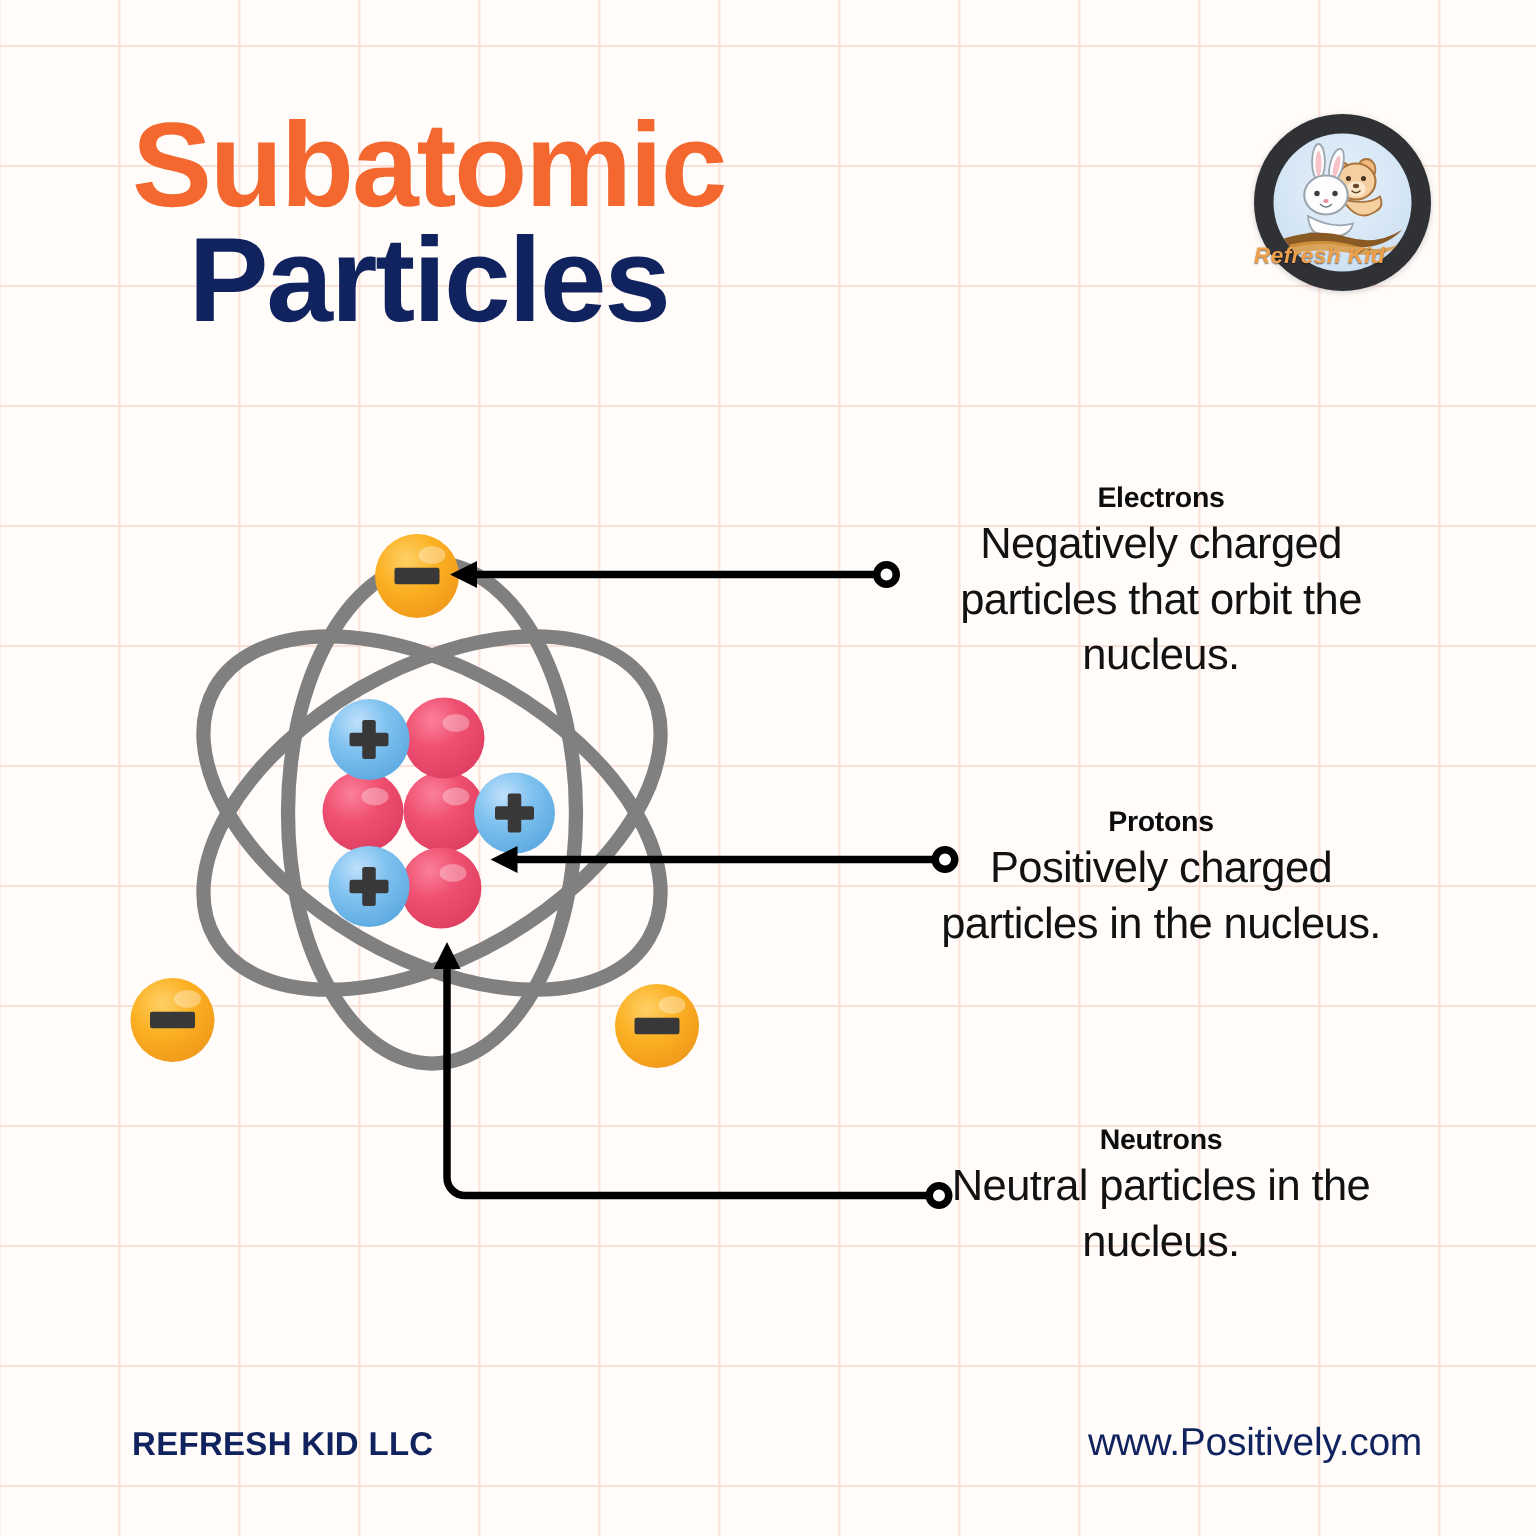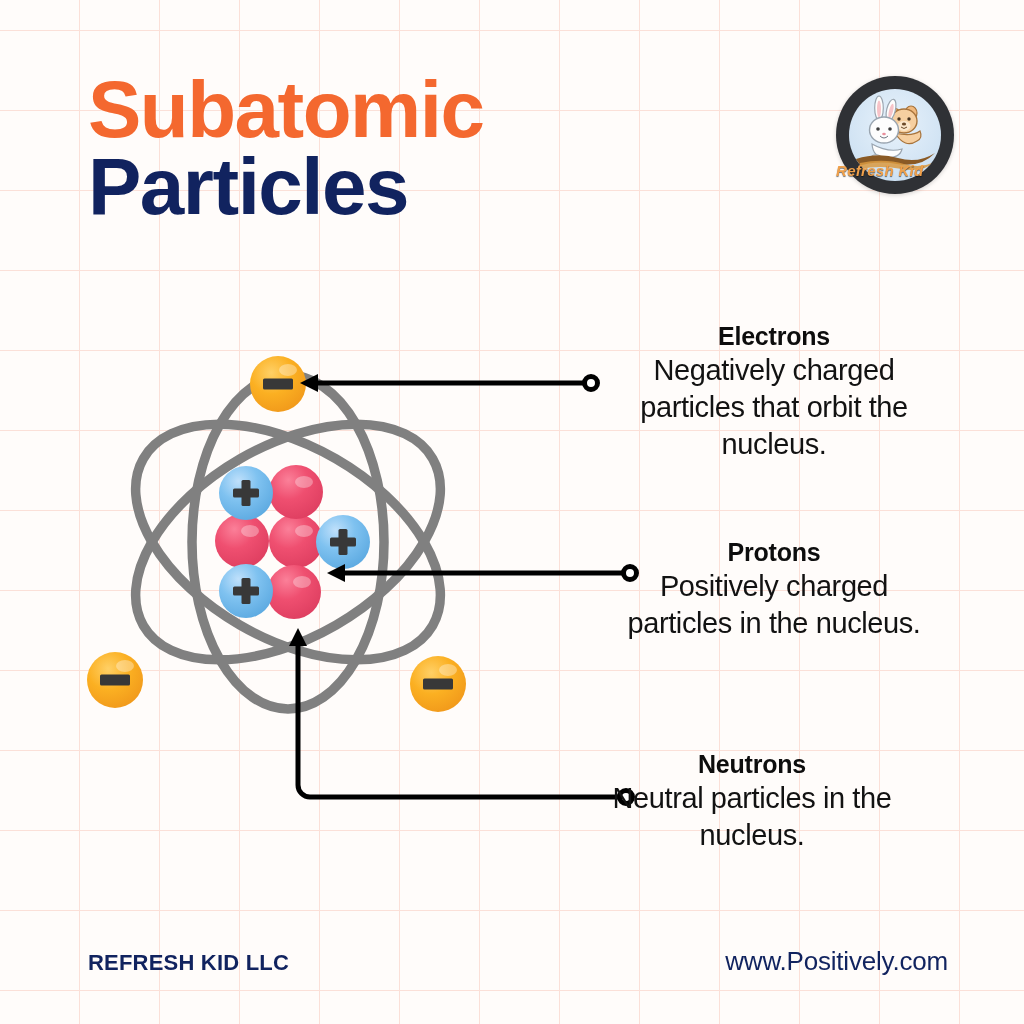--- a/index.html
+++ b/index.html
@@ -42,21 +42,21 @@
     line-height: 0.96;
   }
   .head-line {
     display: block;
     font-size: 80px;
     font-weight: 800;
     letter-spacing: -1.5px;
     white-space: nowrap;
   }
   #head-line-1 { color: #f4682f; }
-  #head-line-2 { color: #11235f; }
+  #head-line-2 { color: #11235f; text-align: center; }
 
   
   #logo {
     position: absolute;
     left: 836px;
     top: 76px;
     width: 118px;
     height: 118px;
     border-radius: 50%;
     background: #2f3135;
@@ -106,37 +106,37 @@
   }
 
   
   .callout {
     position: absolute;
     width: 336px;
     text-align: center;
     z-index: 5;
   }
   .callout-title {
-    font-size: 25px;
+    font-size: 19px;
     font-weight: 700;
     color: #0d0d0d;
     margin: 0 0 1px 0;
     letter-spacing: -0.2px;
   }
   .callout-body {
     font-size: 29px;
     font-weight: 400;
     color: #121212;
     line-height: 1.28;
     letter-spacing: -0.4px;
     margin: 0;
   }
   #callout-electrons { left: 606px; top: 322px; }
   #callout-protons   { left: 606px; top: 538px; }
-  #callout-neutrons  { left: 584px; top: 750px; }
+  #callout-neutrons  { left: 606px; top: 750px; }
 
   
   #footer-brand {
     position: absolute;
     left: 88px;
     top: 950px;
     font-size: 22px;
     font-weight: 700;
     color: #11235f;
     letter-spacing: 0.2px;

